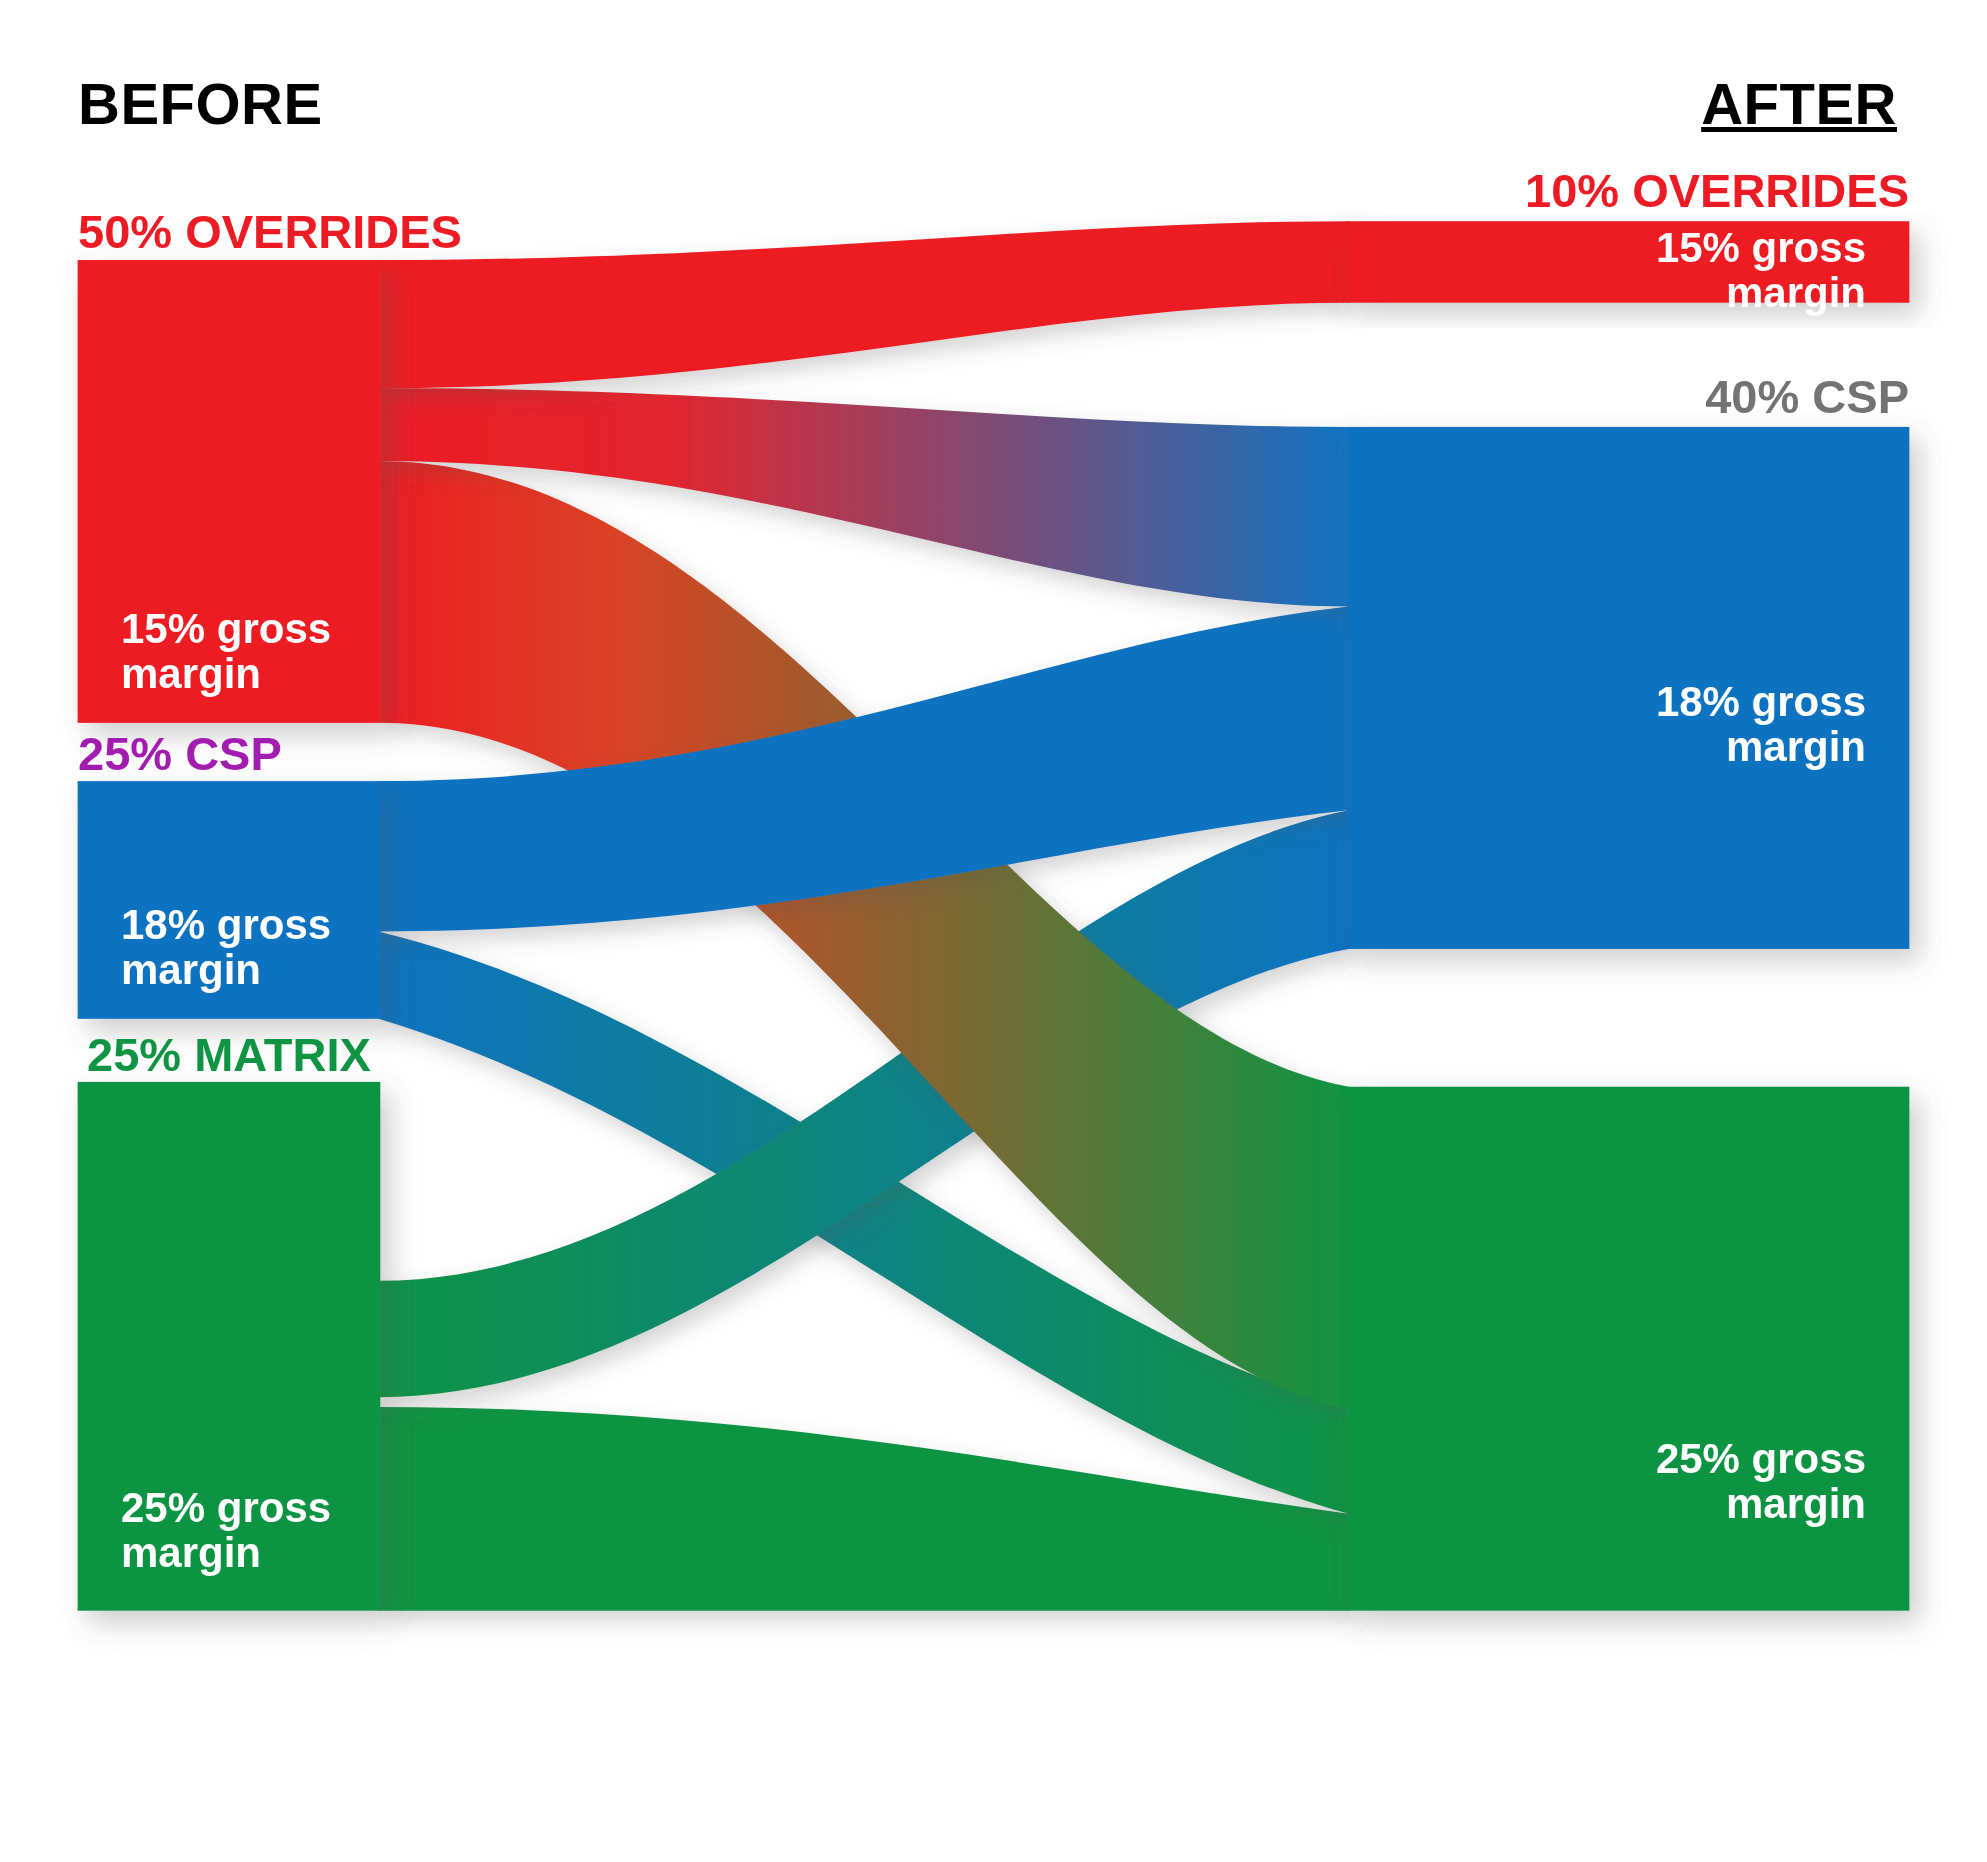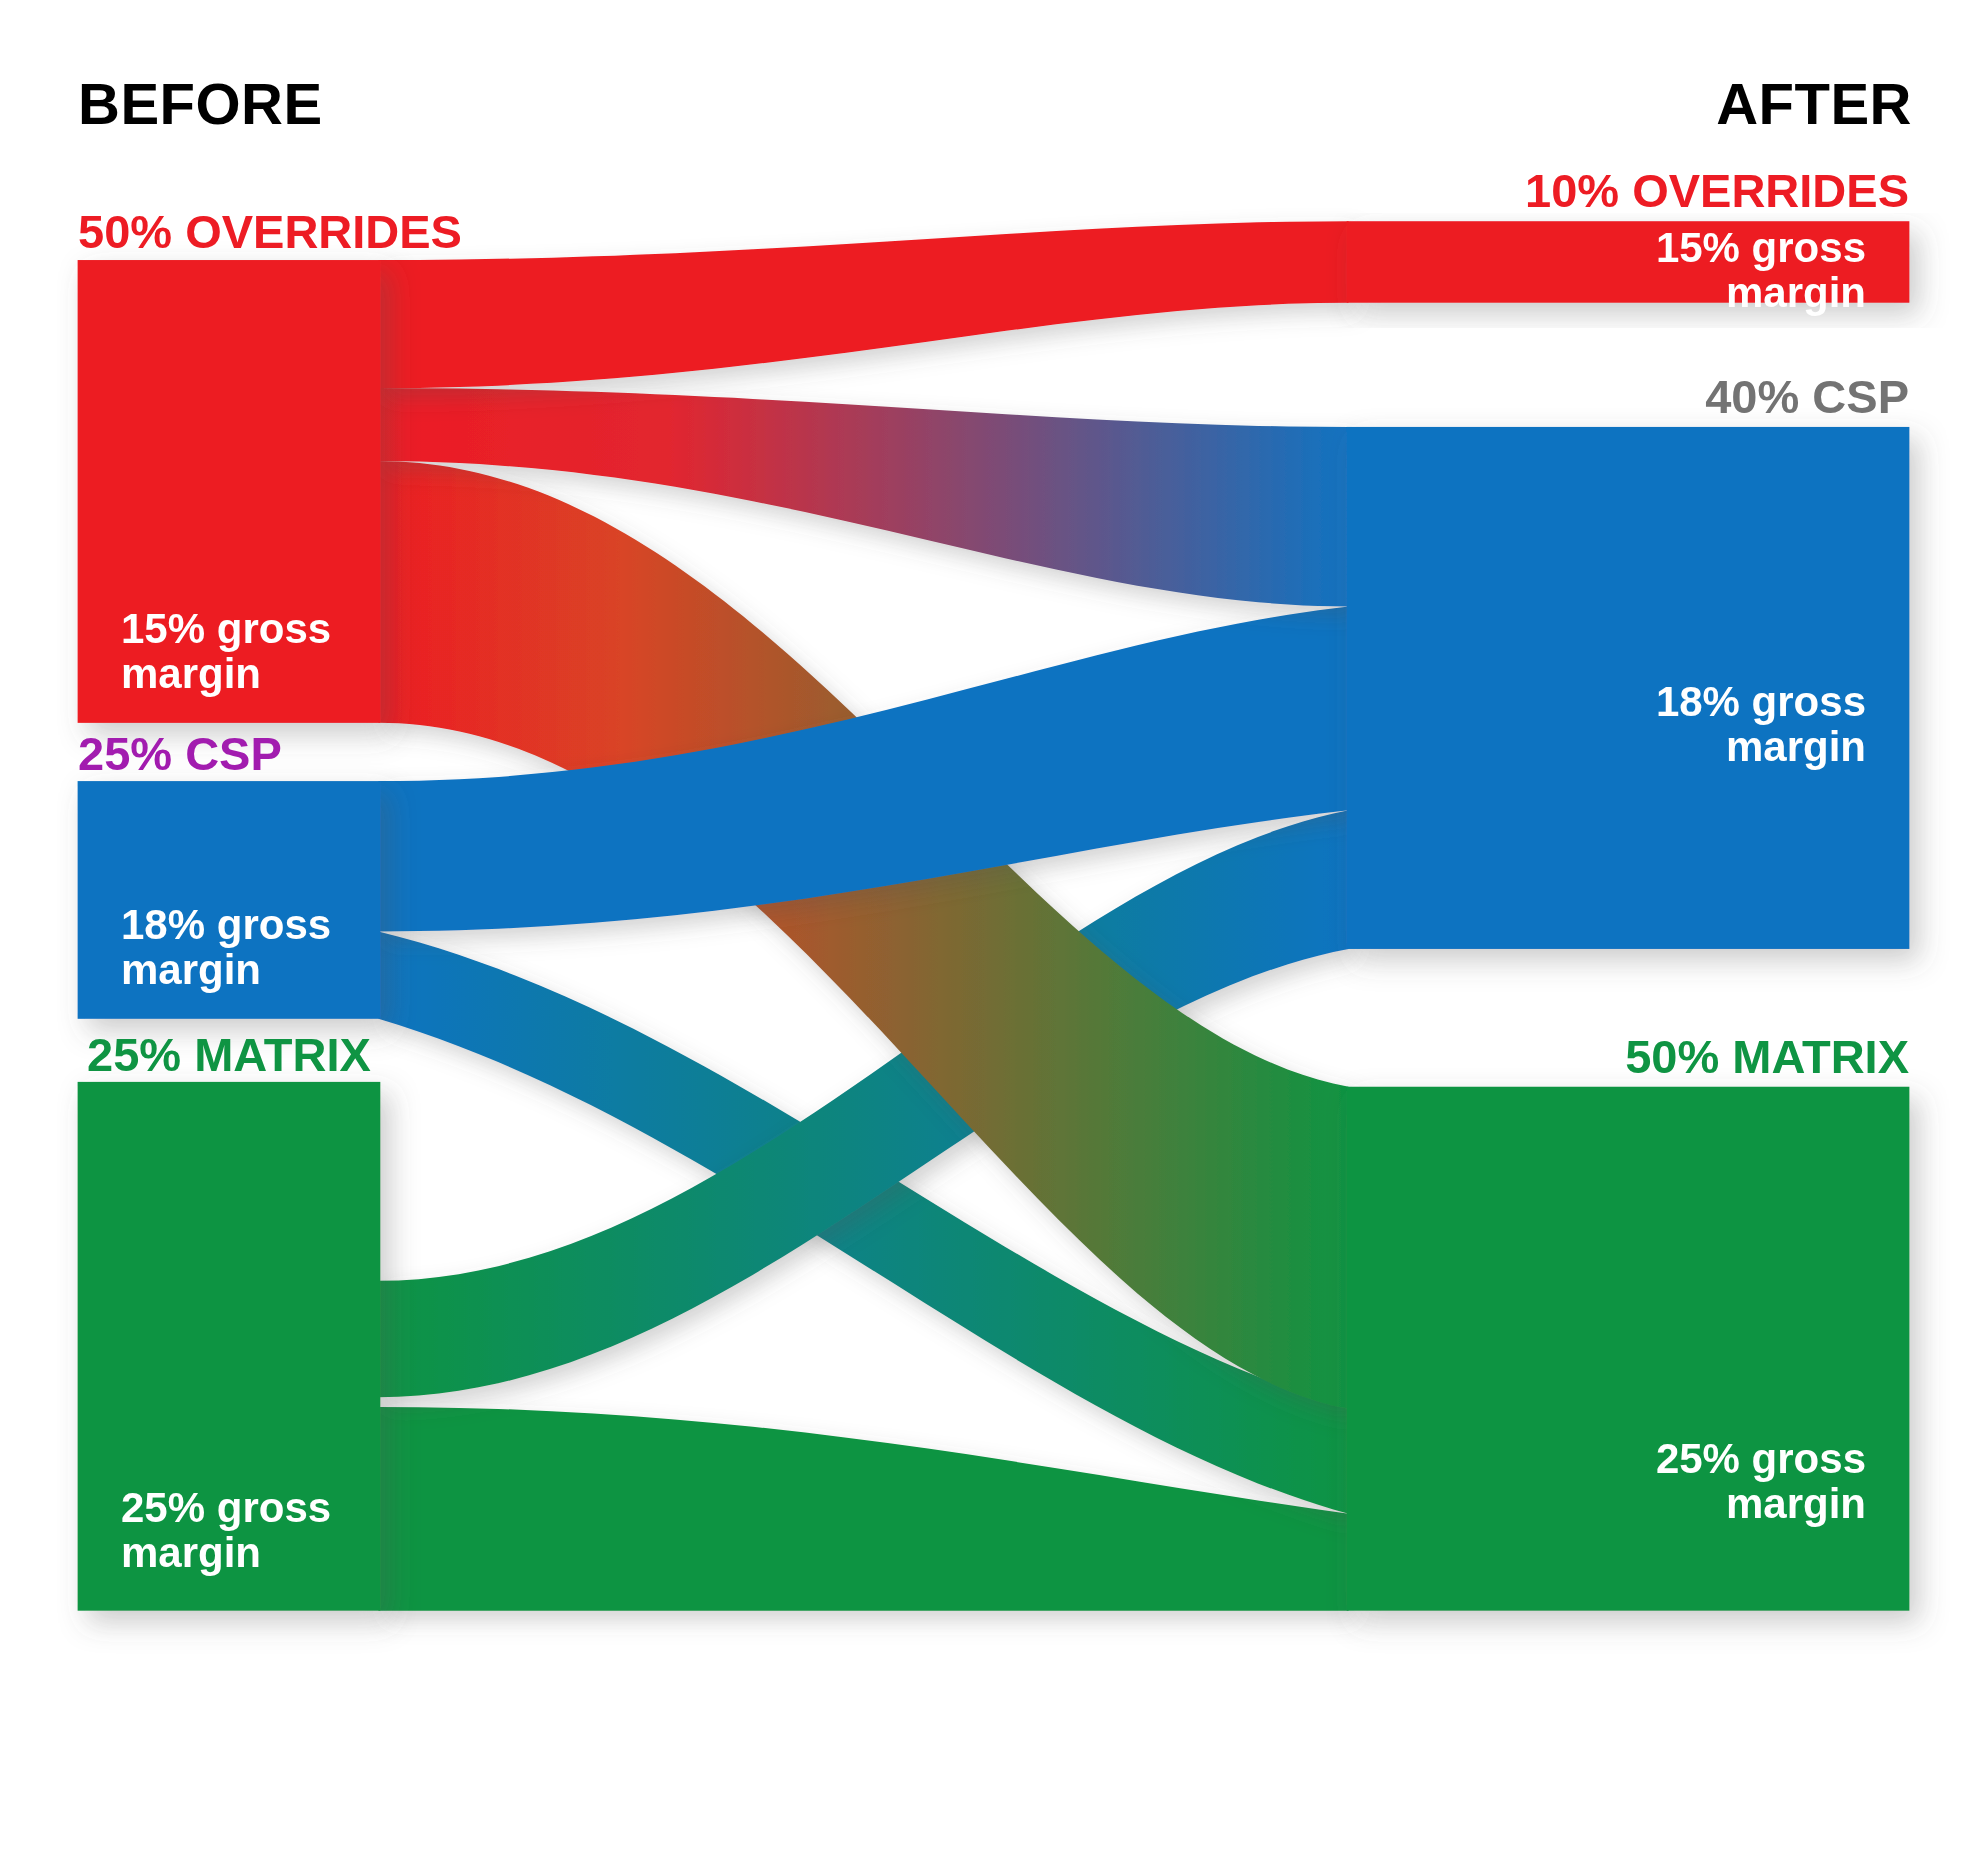--- a/index.html
+++ b/index.html
@@ -151,42 +151,41 @@
     </g>
 
     <g>
       <rect x="1388" y="228" width="580" height="84" fill="#ED1C24" filter="url(#softshadow)"></rect>
       <rect x="1388" y="440" width="580" height="538" fill="#1173C1" filter="url(#softshadow)"></rect>
       <rect x="1388" y="1120" width="580" height="540" fill="#0F9443" filter="url(#softshadow)"></rect>
     </g>
   </svg>
 
   <div class="hdr" style="left:78px; top:70px;">BEFORE</div>
-  <div class="hdr ta-right" style="right:75px; top:70px;">AFTER</div>
+  <div class="hdr ta-right" style="right:90px; top:70px;text-decoration:underline;">AFTER</div>
 
   <div class="node-label" style="left:78px; top:204px; color:#ED1C24;">50% OVERRIDES</div>
   <div class="node-label" style="left:78px; top:726px; color:#a21caf;">25% CSP</div>
   <div class="node-label" style="left:78px; top:1027px; color:#0F9443;margin-left:9px;">25% MATRIX</div>
 
   <div class="inner-label" style="left:121px; top:606px;">
     <span>15% gross</span><br>
     <span>margin</span>
   </div>
   <div class="inner-label" style="left:121px; top:902px;">
     <span>18% gross</span><br>
     <span>margin</span>
   </div>
   <div class="inner-label" style="left:121px; top:1485px;">
     <span>25% gross</span><br>
     <span>margin</span>
   </div>
 
   <div class="node-label ta-right" style="right:78px; top:163px; color:#ED1C24;margin-left:20px;">10% OVERRIDES</div>
   <div class="node-label ta-right" style="right:78px; top:369px; color:#737373;">40% CSP</div>
-  <div class="node-label ta-right" style="right:78px; top:1029px; color:#0F9443;">50% MATRIX</div>
 
   <div class="inner-label ta-right" style="right:121px; top:225px;">
     <span>15% gross</span><br>
     <span>margin</span>
   </div>
   <div class="inner-label ta-right" style="right:121px; top:679px;">
     <span>18% gross</span><br>
     <span>margin</span>
   </div>
   <div class="inner-label ta-right" style="right:121px; top:1436px;">

